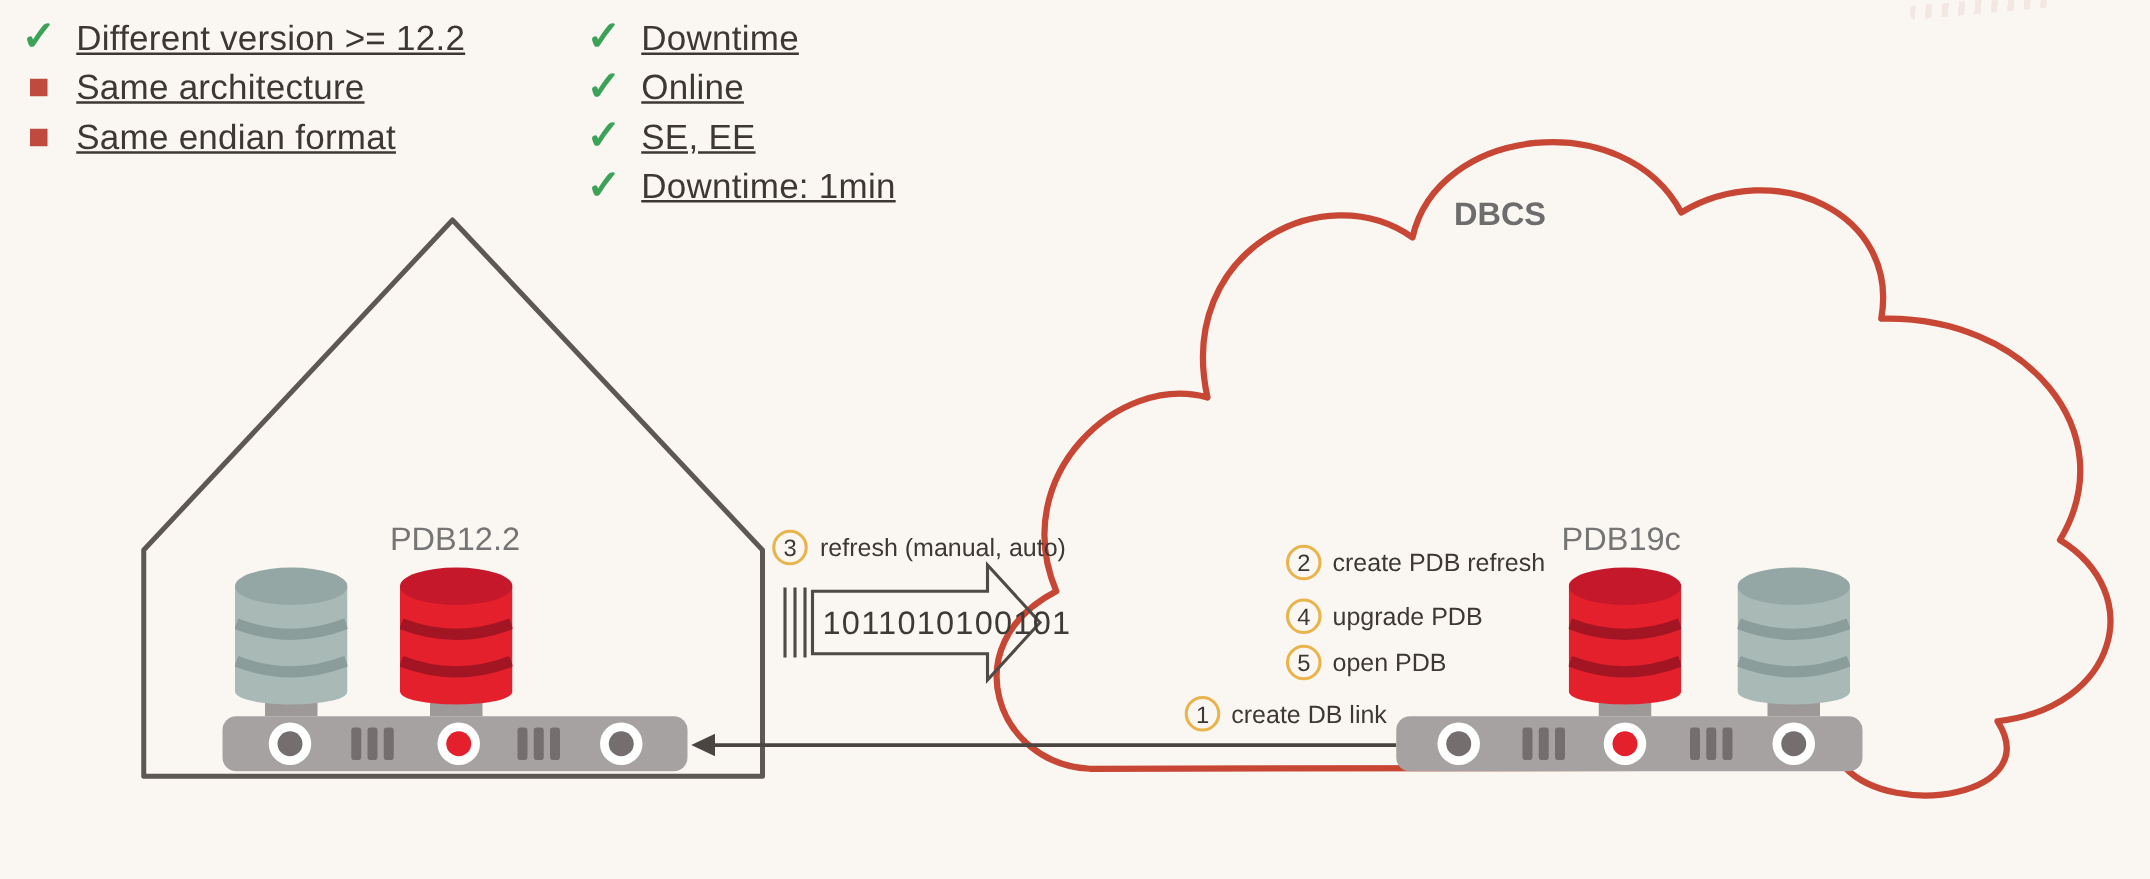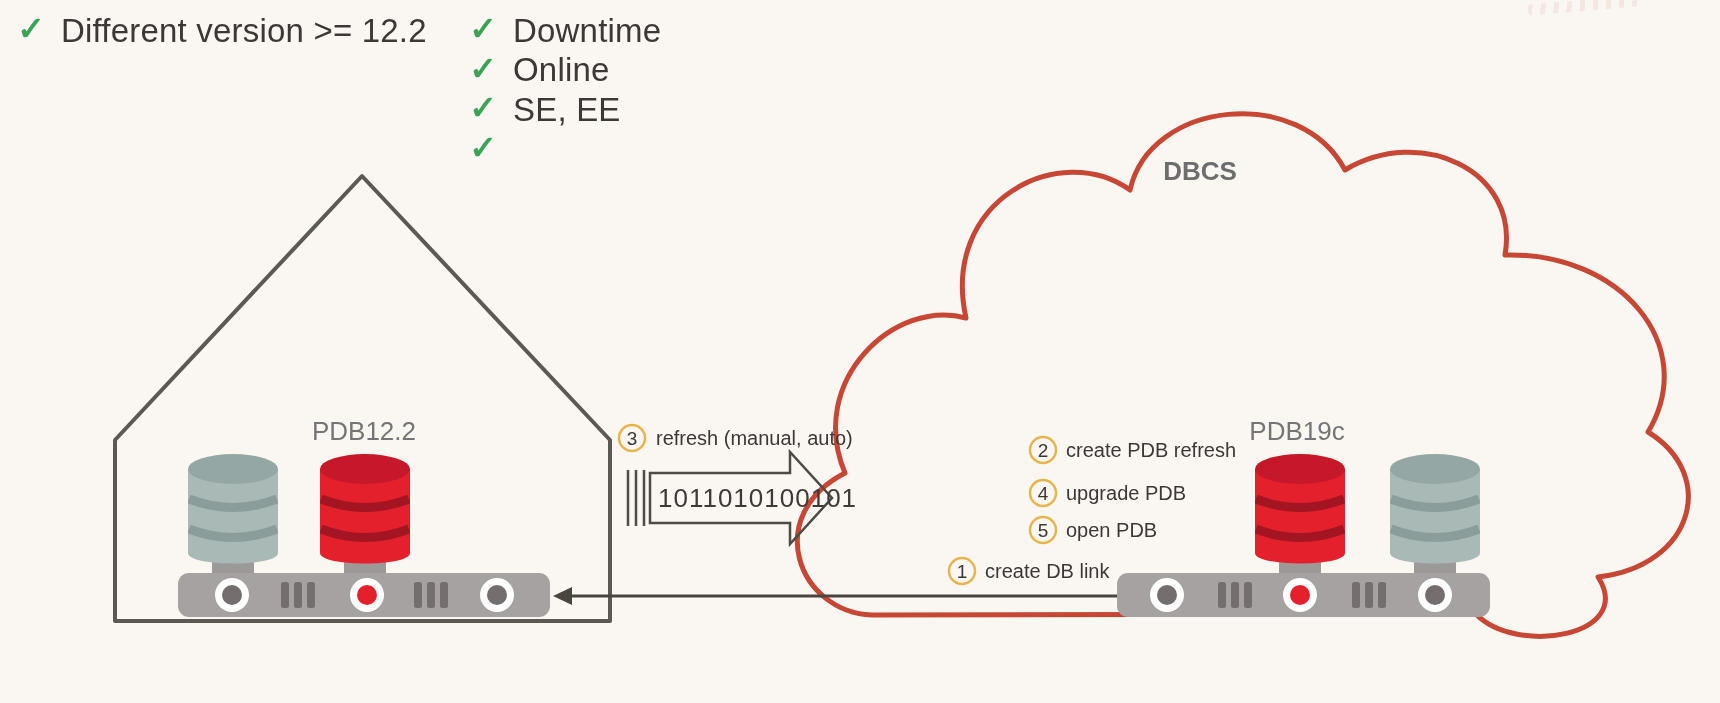--- a/index.html
+++ b/index.html
@@ -12,21 +12,21 @@
   .checklist.left{left:16px;}
   .checklist.right{left:468px;}
   .cl-row{display:flex;align-items:center;height:39.5px;gap:15px;}
   .icon-check{
     color:#3ba257;font-size:33px;font-weight:bold;line-height:1;
     width:30px;text-align:center;flex:0 0 30px;transform:translateY(-2px);
   }
   .icon-square{
     width:14px;height:14px;background:#c04a3e;flex:0 0 14px;margin:0 8px;
   }
-  .cl-label{font-size:33px;white-space:nowrap;letter-spacing:.2px;}
+  .cl-label{font-size:28px;white-space:nowrap;letter-spacing:.2px;text-decoration:underline;}
   
   svg.diagram{position:absolute;left:0;top:0;}
   svg text{font-family:"Liberation Sans",sans-serif;fill:#3d3835;}
   .env-label{font-size:26px;fill:#757575;}
   .cloud-title{font-size:26px;font-weight:bold;fill:#6d6d6d;}
   .step-num{font-size:19px;}
   .step-label{font-size:20px;}
   .binary{font-size:26px;letter-spacing:1px;fill:#3e3a37;}
   .cyl-red{--body:#e5202d;--band:#a41523;--top:#c5182a;}
   .cyl-grey{--body:#a9b9b6;--band:#8a9d9a;--top:#95a7a4;}
@@ -40,36 +40,45 @@
 </head>
 <body>
 
 <div class="stage">
 
   <div class="checklist left" id="cl-left">
       <div class="cl-row">
         <span class="icon-check">✓</span>
         <span class="cl-label">Different version &gt;= 12.2</span>
       </div>
+      <div class="cl-row">
+        <span class="icon-square"></span>
+        <span class="cl-label">Same architecture</span>
+      </div>
+      <div class="cl-row">
+        <span class="icon-square"></span>
+        <span class="cl-label">Same endian format</span>
+      </div>
     </div>
   <div class="checklist right" id="cl-right">
       <div class="cl-row">
         <span class="icon-check">✓</span>
         <span class="cl-label">Downtime</span>
       </div>
       <div class="cl-row">
         <span class="icon-check">✓</span>
         <span class="cl-label">Online</span>
       </div>
       <div class="cl-row">
         <span class="icon-check">✓</span>
         <span class="cl-label">SE, EE</span>
       </div>
       <div class="cl-row">
         <span class="icon-check">✓</span>
+        <span class="cl-label">Downtime: 1min</span>
       </div>
     </div>
 
   <div class="corner-artifact"></div>
 
   <svg class="diagram" width="1720" height="703" viewBox="0 0 1720 703">
 
     <defs>
       <symbol id="cylinder" viewBox="0 0 90 122" width="90" height="122">
         <rect x="24" y="104" width="42" height="16" fill="#9d9999"></rect>

